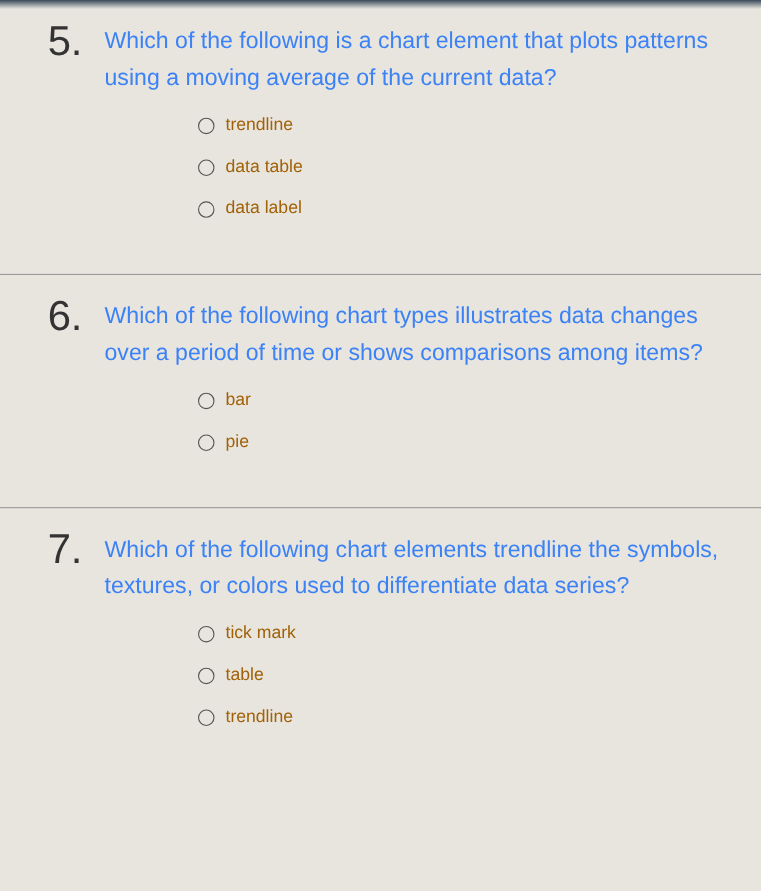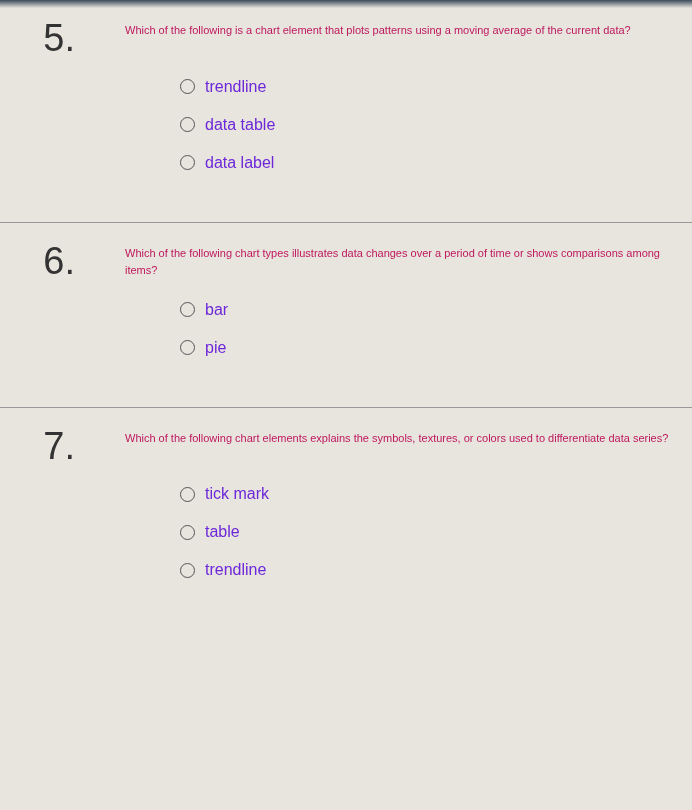--- a/index.html
+++ b/index.html
@@ -30,26 +30,25 @@
     .question-number {
       font-size: 38px;
       font-weight: 300;
       color: #333;
       min-width: 55px;
       text-align: right;
       line-height: 1.1;
       font-family: 'Segoe UI Light', 'Segoe UI', sans-serif;
     }
     .question-text {
-      font-size: 11px;
+      font-size: 21px;
       line-height: 1.55;
-      color: #be185d;
+      color: #3b82f6;
       padding-top: 4px;
       flex: 1;
-      margin-left: 30px;
     }
     .options-list {
       margin-left: 160px;
     }
     .option-item {
       display: flex;
       align-items: center;
       gap: 10px;
       margin-bottom: 20px;
       cursor: pointer;
@@ -57,21 +56,21 @@
     .radio-circle {
       width: 15px;
       height: 15px;
       border: 1.5px solid #555;
       border-radius: 50%;
       flex-shrink: 0;
       background: transparent;
     }
     .option-label {
       font-size: 16px;
-      color: #6d28d9;
+      color: #a16207;
     }
   </style>
 </head>
 <body>
 
 <div class="question-block">
   <div class="question-header">
     <div class="question-number">5.</div>
     <div class="question-text">Which of the following is a chart element that plots patterns using a moving average of the current data?</div>
   </div>
@@ -104,21 +103,21 @@
     <div class="option-item">
       <span class="radio-circle"></span>
       <span class="option-label">pie</span>
     </div>
   </div>
 </div>
 
 <div class="question-block">
   <div class="question-header">
     <div class="question-number">7.</div>
-    <div class="question-text">Which of the following chart elements explains the symbols, textures, or colors used to differentiate data series?</div>
+    <div class="question-text">Which of the following chart elements trendline the symbols, textures, or colors used to differentiate data series?</div>
   </div>
   <div class="options-list">
     <div class="option-item">
       <span class="radio-circle"></span>
       <span class="option-label">tick mark</span>
     </div>
     <div class="option-item">
       <span class="radio-circle"></span>
       <span class="option-label">table</span>
     </div>

